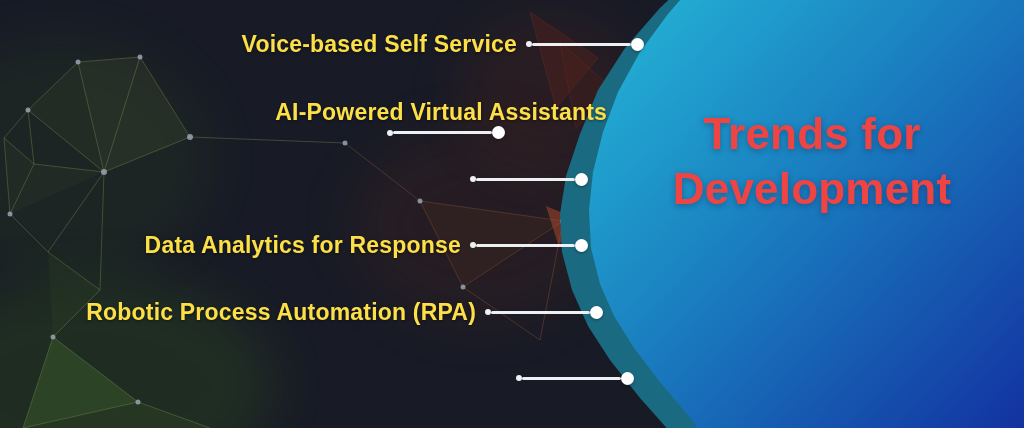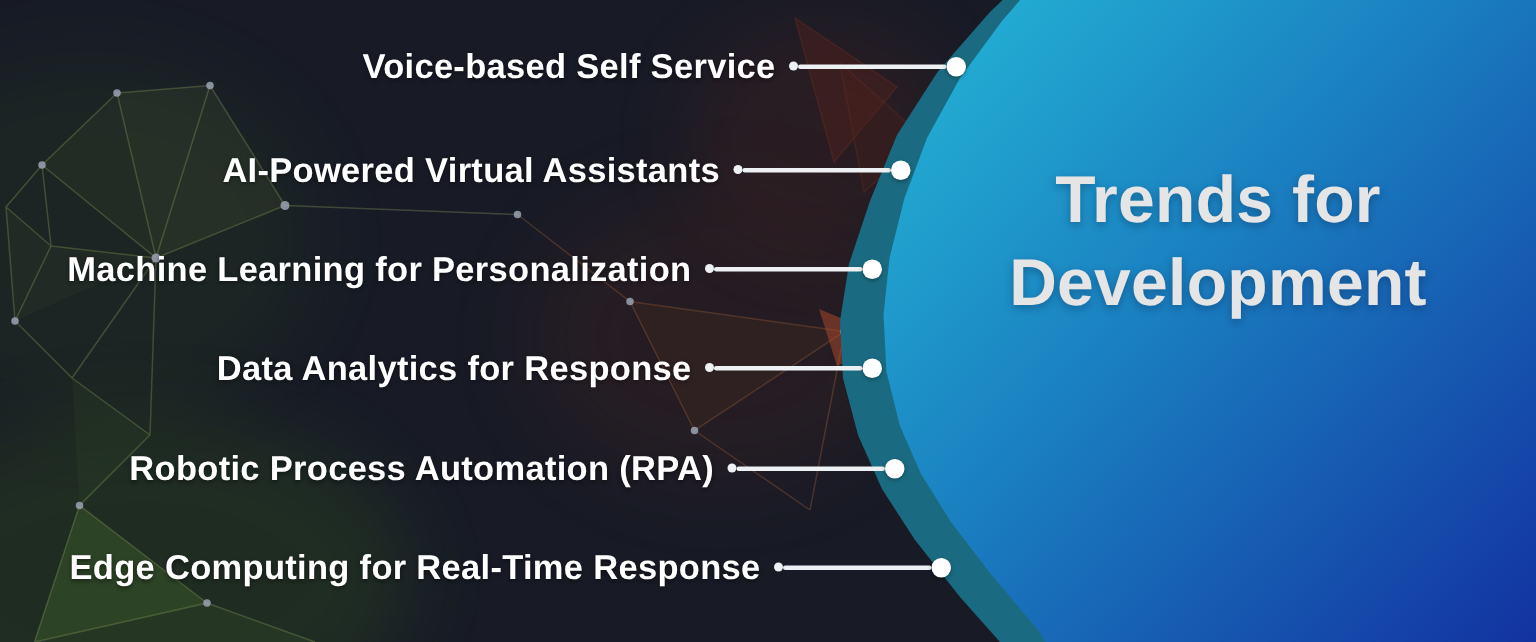--- a/index.html
+++ b/index.html
@@ -6,31 +6,31 @@
   .stage{
     position:relative;width:1024px;height:428px;overflow:hidden;
     background:#181b26;
     font-family:"Liberation Sans",sans-serif;
   }
   .bg-svg{position:absolute;inset:0;display:block;}
   .trend-row{
     position:absolute;height:28px;display:flex;align-items:center;z-index:5;
   }
   .trend-label{
-    font-size:23px;font-weight:bold;color:#ffffff;white-space:nowrap;
+    font-size:23px;font-weight:bold;color:#fde047;white-space:nowrap;
     letter-spacing:0.2px;text-shadow:0 1px 3px rgba(0,0,0,0.45);
   }
   .connector{display:flex;align-items:center;margin-left:9px;}
   .dot-s{width:6px;height:6px;border-radius:50%;background:#eef1f4;flex:0 0 auto;}
   .cline{width:99px;height:3px;background:#eef1f4;border-radius:2px;flex:0 0 auto;}
   .dot-l{width:13px;height:13px;border-radius:50%;background:#ffffff;flex:0 0 auto;
          box-shadow:0 1px 3px rgba(0,0,0,0.35);}
   .hero-title{
     position:absolute;left:622px;top:106px;width:380px;z-index:4;
-    text-align:center;color:#e5e5e5;font-weight:bold;font-size:44px;line-height:55px;
+    text-align:center;color:#ef4444;font-weight:bold;font-size:44px;line-height:55px;
     text-shadow:0 2px 6px rgba(8,25,60,0.35);letter-spacing:0.2px;
   }
 </style>
 </head>
 <body>
 
 <div class="stage">
 
   <svg class="bg-svg" width="1024" height="428" viewBox="0 0 1024 428">
     <defs>
@@ -91,31 +91,30 @@
 
   <div class="trend-row" style="top:30px;right:380px;">
     <span class="trend-label">Voice-based Self Service</span>
     <span class="connector">
       <span class="dot-s"></span>
       <span class="cline"></span>
       <span class="dot-l"></span>
     </span>
   </div>
 
-  <div class="trend-row" style="top:99px;right:417px;">
+  <div class="trend-row" style="top:99px;right:417px;flex-direction:column;">
     <span class="trend-label">AI-Powered Virtual Assistants</span>
     <span class="connector">
       <span class="dot-s"></span>
       <span class="cline"></span>
       <span class="dot-l"></span>
     </span>
   </div>
 
   <div class="trend-row" style="top:165px;right:436px;">
-    <span class="trend-label">Machine Learning for Personalization</span>
     <span class="connector">
       <span class="dot-s"></span>
       <span class="cline"></span>
       <span class="dot-l"></span>
     </span>
   </div>
 
   <div class="trend-row" style="top:231px;right:436px;">
     <span class="trend-label">Data Analytics for Response</span>
     <span class="connector">
@@ -128,21 +127,20 @@
   <div class="trend-row" style="top:298px;right:421px;">
     <span class="trend-label">Robotic Process Automation (RPA)</span>
     <span class="connector">
       <span class="dot-s"></span>
       <span class="cline"></span>
       <span class="dot-l"></span>
     </span>
   </div>
 
   <div class="trend-row" style="top:364px;right:390px;">
-    <span class="trend-label">Edge Computing for Real-Time Response</span>
     <span class="connector">
       <span class="dot-s"></span>
       <span class="cline"></span>
       <span class="dot-l"></span>
     </span>
   </div>
 
   <div class="hero-title">
     <div>Trends for</div>
     <div>Development</div>

